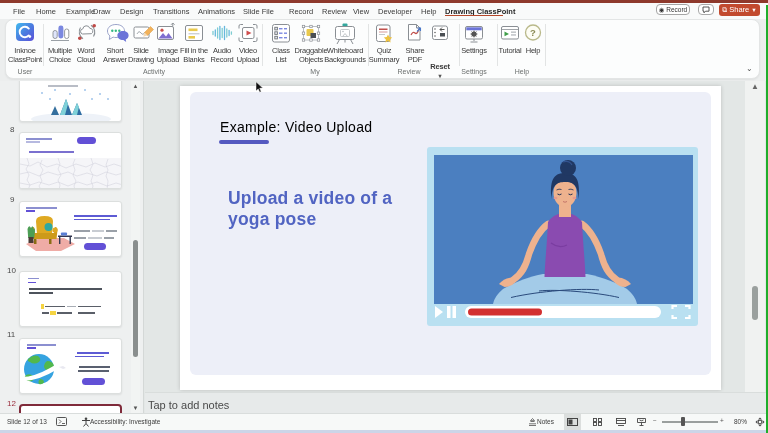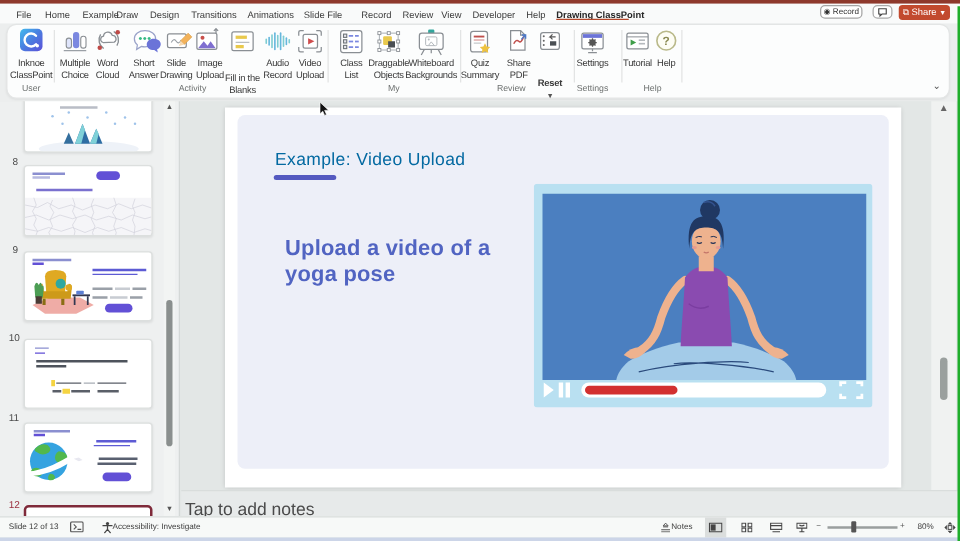--- a/index.html
+++ b/index.html
@@ -46,21 +46,21 @@
     <div class="abs" style="left:459px;top:24px;width:1px;height:42px;background:#e2e4e4;"></div>
     <div class="abs" style="left:497px;top:24px;width:1px;height:42px;background:#e2e4e4;"></div>
     <div class="abs" style="left:545px;top:24px;width:1px;height:42px;background:#e2e4e4;"></div>
 
     <div class="lbl" style="left:1px;top:46px;width:48px;">Inknoe<br>ClassPoint</div>
     <div class="lbl" style="left:36px;top:46px;width:48px;">Multiple<br>Choice</div>
     <div class="lbl" style="left:62px;top:46px;width:48px;">Word<br>Cloud</div>
     <div class="lbl" style="left:91px;top:46px;width:48px;">Short<br>Answer</div>
     <div class="lbl" style="left:117px;top:46px;width:48px;">Slide<br>Drawing</div>
     <div class="lbl" style="left:144px;top:46px;width:48px;">Image<br>Upload</div>
-    <div class="lbl" style="left:170px;top:46px;width:48px;margin-top:12px;">Fill in the<br>Blanks</div>
+    <div class="lbl" style="left:170px;top:46px;width:48px;">Fill in the<br>Blanks</div>
     <div class="lbl" style="left:198px;top:46px;width:48px;">Audio<br>Record</div>
     <div class="lbl" style="left:224px;top:46px;width:48px;">Video<br>Upload</div>
     <div class="lbl" style="left:257px;top:46px;width:48px;">Class<br>List</div>
     <div class="lbl" style="left:284px;top:46px;width:54px;">Draggable<br>Objects</div>
     <div class="lbl" style="left:312px;top:46px;width:66px;">Whiteboard<br>Backgrounds</div>
     <div class="lbl" style="left:360px;top:46px;width:48px;">Quiz<br>Summary</div>
     <div class="lbl" style="left:391px;top:46px;width:48px;">Share<br>PDF</div>
     <div class="lbl" style="left:416px;top:62px;width:48px;font-weight:bold;">Reset<br><span style="font-size:6px;color:#555;">▾</span></div>
     <div class="lbl" style="left:450px;top:46px;width:48px;">Settings</div>
     <div class="lbl" style="left:486px;top:46px;width:48px;">Tutorial</div>
@@ -336,21 +336,21 @@
     <div class="num" style="left:7px;top:318px;color:#9a2c3c;">12</div>
     <div class="abs" style="left:19px;top:323px;width:103px;height:20px;background:#fff;border:2.5px solid #7f2a3a;border-radius:4px;"></div>
   </div>
   <style>
     .card { position:absolute; width:103px; background:#fff; border:1px solid #dcdfde; border-radius:3px; box-shadow:0 1px 2px rgba(0,0,0,0.08); overflow:hidden; }
     .num { position:absolute; font-size:8px; color:#4a4a4a; }
   </style>
 
   <div class="abs" style="left:180px;top:86px;width:541px;height:304px;background:#ffffff;box-shadow:0 0 4px rgba(0,0,0,0.18);"></div>
   <div class="abs" style="left:190px;top:92px;width:521px;height:283px;background:#edeff8;border-radius:6px;"></div>
-  <div class="abs" style="left:220px;top:119px;font-size:14px;font-weight:500;color:#0369a1;letter-spacing:0.3px;">Example: Video Upload</div>
+  <div class="abs" style="left:220px;top:119px;font-size:14px;font-weight:500;color:#000000;letter-spacing:0.3px;">Example: Video Upload</div>
   <div class="abs" style="left:219px;top:139.5px;width:50px;height:4px;background:#5459c0;border-radius:2px;"></div>
   <div class="abs" style="left:228px;top:188px;width:190px;font-size:17.5px;line-height:20.5px;font-weight:700;color:#5164c2;letter-spacing:0.2px;">Upload a video of a yoga pose</div>
   <svg id="video" class="abs" style="left:427px;top:147px;" width="271" height="179" viewBox="0 0 271 179">
     <rect x="0" y="0" width="271" height="179" rx="3" fill="#b9e0f1"></rect>
     <rect x="7" y="8" width="259" height="149" fill="#4b7fc0"></rect>
     <g>
 
       <path d="M116 127 C100 130 84 137 76 142 C70 147 67 152 66 157 L210 157 C209 152 206 147 200 142 C192 137 176 130 160 127 Z" fill="#a3cbe8"></path>
 
       <path d="M121 77 C114 82 107 93 102 107 C99 119 95 127 86 133" fill="none" stroke="#eeb28e" stroke-width="6.5" stroke-linecap="round"></path>
@@ -388,21 +388,21 @@
       <path d="M245.5 162 v-3 h4.5 M258 159 h4.5 v3 M262.5 168 v3 h-4.5 M250 171 h-4.5 v-3"></path>
     </g>
   </svg>
 
   <div class="abs" style="left:745px;top:81px;width:20px;height:331px;background:#f0f2f1;"></div>
   <div class="abs" style="left:752px;top:286px;width:6px;height:34px;background:#9aa09e;border-radius:3px;"></div>
   <div class="abs" style="left:749px;top:82px;width:12px;height:10px;color:#666;font-size:8px;text-align:center;">▲</div>
   <div class="abs" style="left:748px;top:392px;width:14px;height:20px;color:#444;font-size:7px;text-align:center;line-height:9px;">▲<br>▼</div>
 
   <div class="abs" style="left:145px;top:392px;width:623px;height:21px;background:#e7eaea;border-top:1px solid #d9dddc;"></div>
-  <div class="abs" style="left:148px;top:399px;font-size:14px;color:#4a4a4a;">Tap to add notes</div>
+  <div class="abs" style="left:148px;top:399px;font-size:11px;color:#4a4a4a;">Tap to add notes</div>
 
   <div class="abs" style="left:0;top:413px;width:768px;height:17px;background:#f7f9f8;border-top:1px solid #d9dddc;"></div>
   <div id="status" style="position:absolute;left:0;top:413px;width:768px;height:17px;font-size:6.5px;color:#3c3c3c;">
     <span class="abs" style="left:7px;top:5px;">Slide 12 of 13</span>
     <svg class="abs" style="left:56px;top:4px;" width="11" height="9" viewBox="0 0 11 9">
       <rect x="0.5" y="0.5" width="10" height="8" rx="1" fill="none" stroke="#555" stroke-width="1"></rect>
       <path d="M3 2.5 l2 2 l-2 2 M6 6.5 h3" stroke="#555" stroke-width="0.9" fill="none"></path>
     </svg>
     <svg class="abs" style="left:81px;top:4px;" width="10" height="10" viewBox="0 0 10 10">
       <circle cx="5" cy="1.8" r="1.3" fill="#444"></circle>

